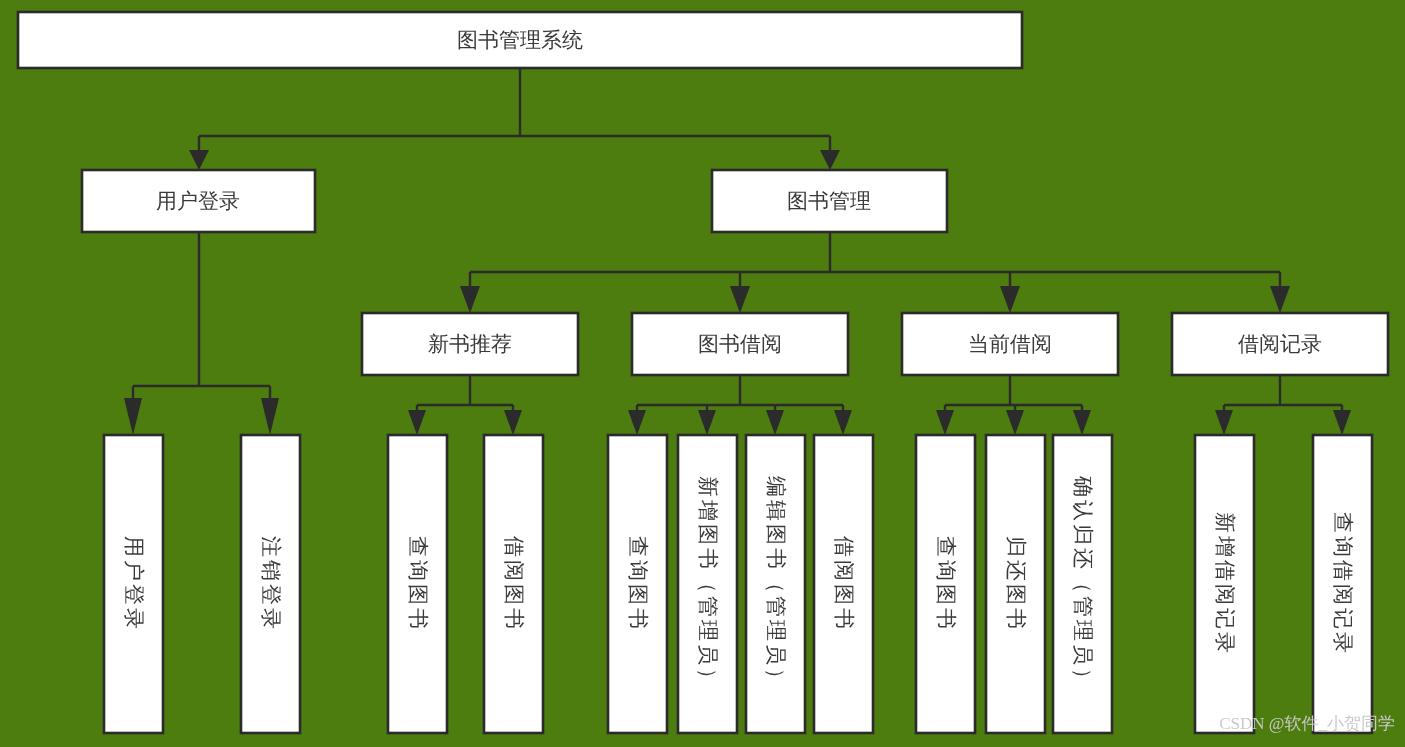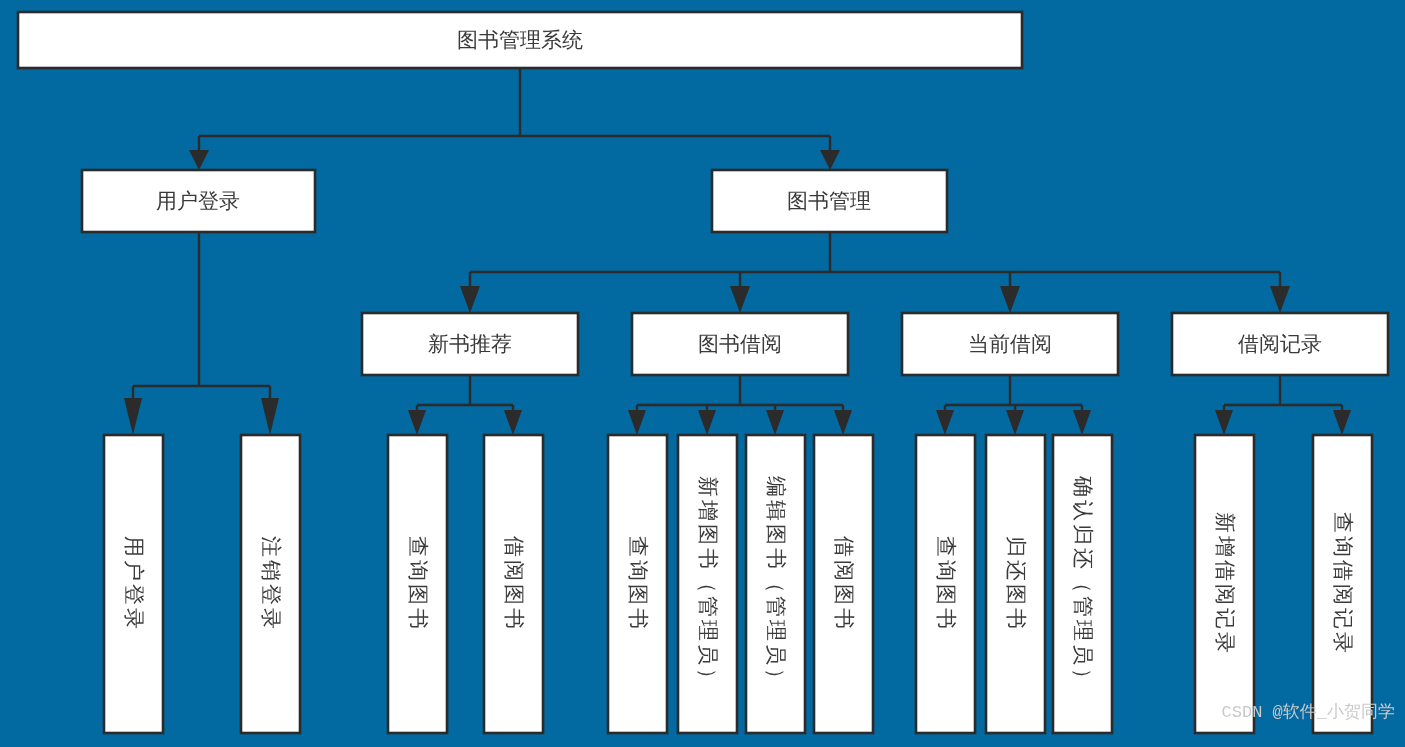--- a/index.html
+++ b/index.html
@@ -7,21 +7,21 @@
     padding: 0;
     background: #ffffff;
   }
   body {
     font-family: "Liberation Sans", "DejaVu Sans", sans-serif;
   }
   #diagram-root {
     position: relative;
     width: 1405px;
     height: 747px;
-    background: #0369a1;
+    background: #4d7c0f;
     overflow: hidden;
   }
   svg#tree-svg {
     position: absolute;
     top: 0;
     left: 0;
     width: 1405px;
     height: 747px;
     display: block;
   }
@@ -48,24 +48,24 @@
     stroke-width: 2.4;
     fill: none;
   }
   .arrow-head {
     fill: #2b2b2b;
     stroke: none;
   }
   .watermark {
     position: absolute;
     right: 10px;
-    bottom: 24px;
+    bottom: 12px;
     color: #c9c9c9;
     font-size: 17px;
-    font-family: Liberation Mono, monospace;
+    font-family: Liberation Serif, serif;
     white-space: nowrap;
     user-select: none;
   }
 </style>
 </head>
 <body>
 
 <div id="diagram-root">
 
   <svg id="tree-svg" viewBox="0 0 1405 747">

